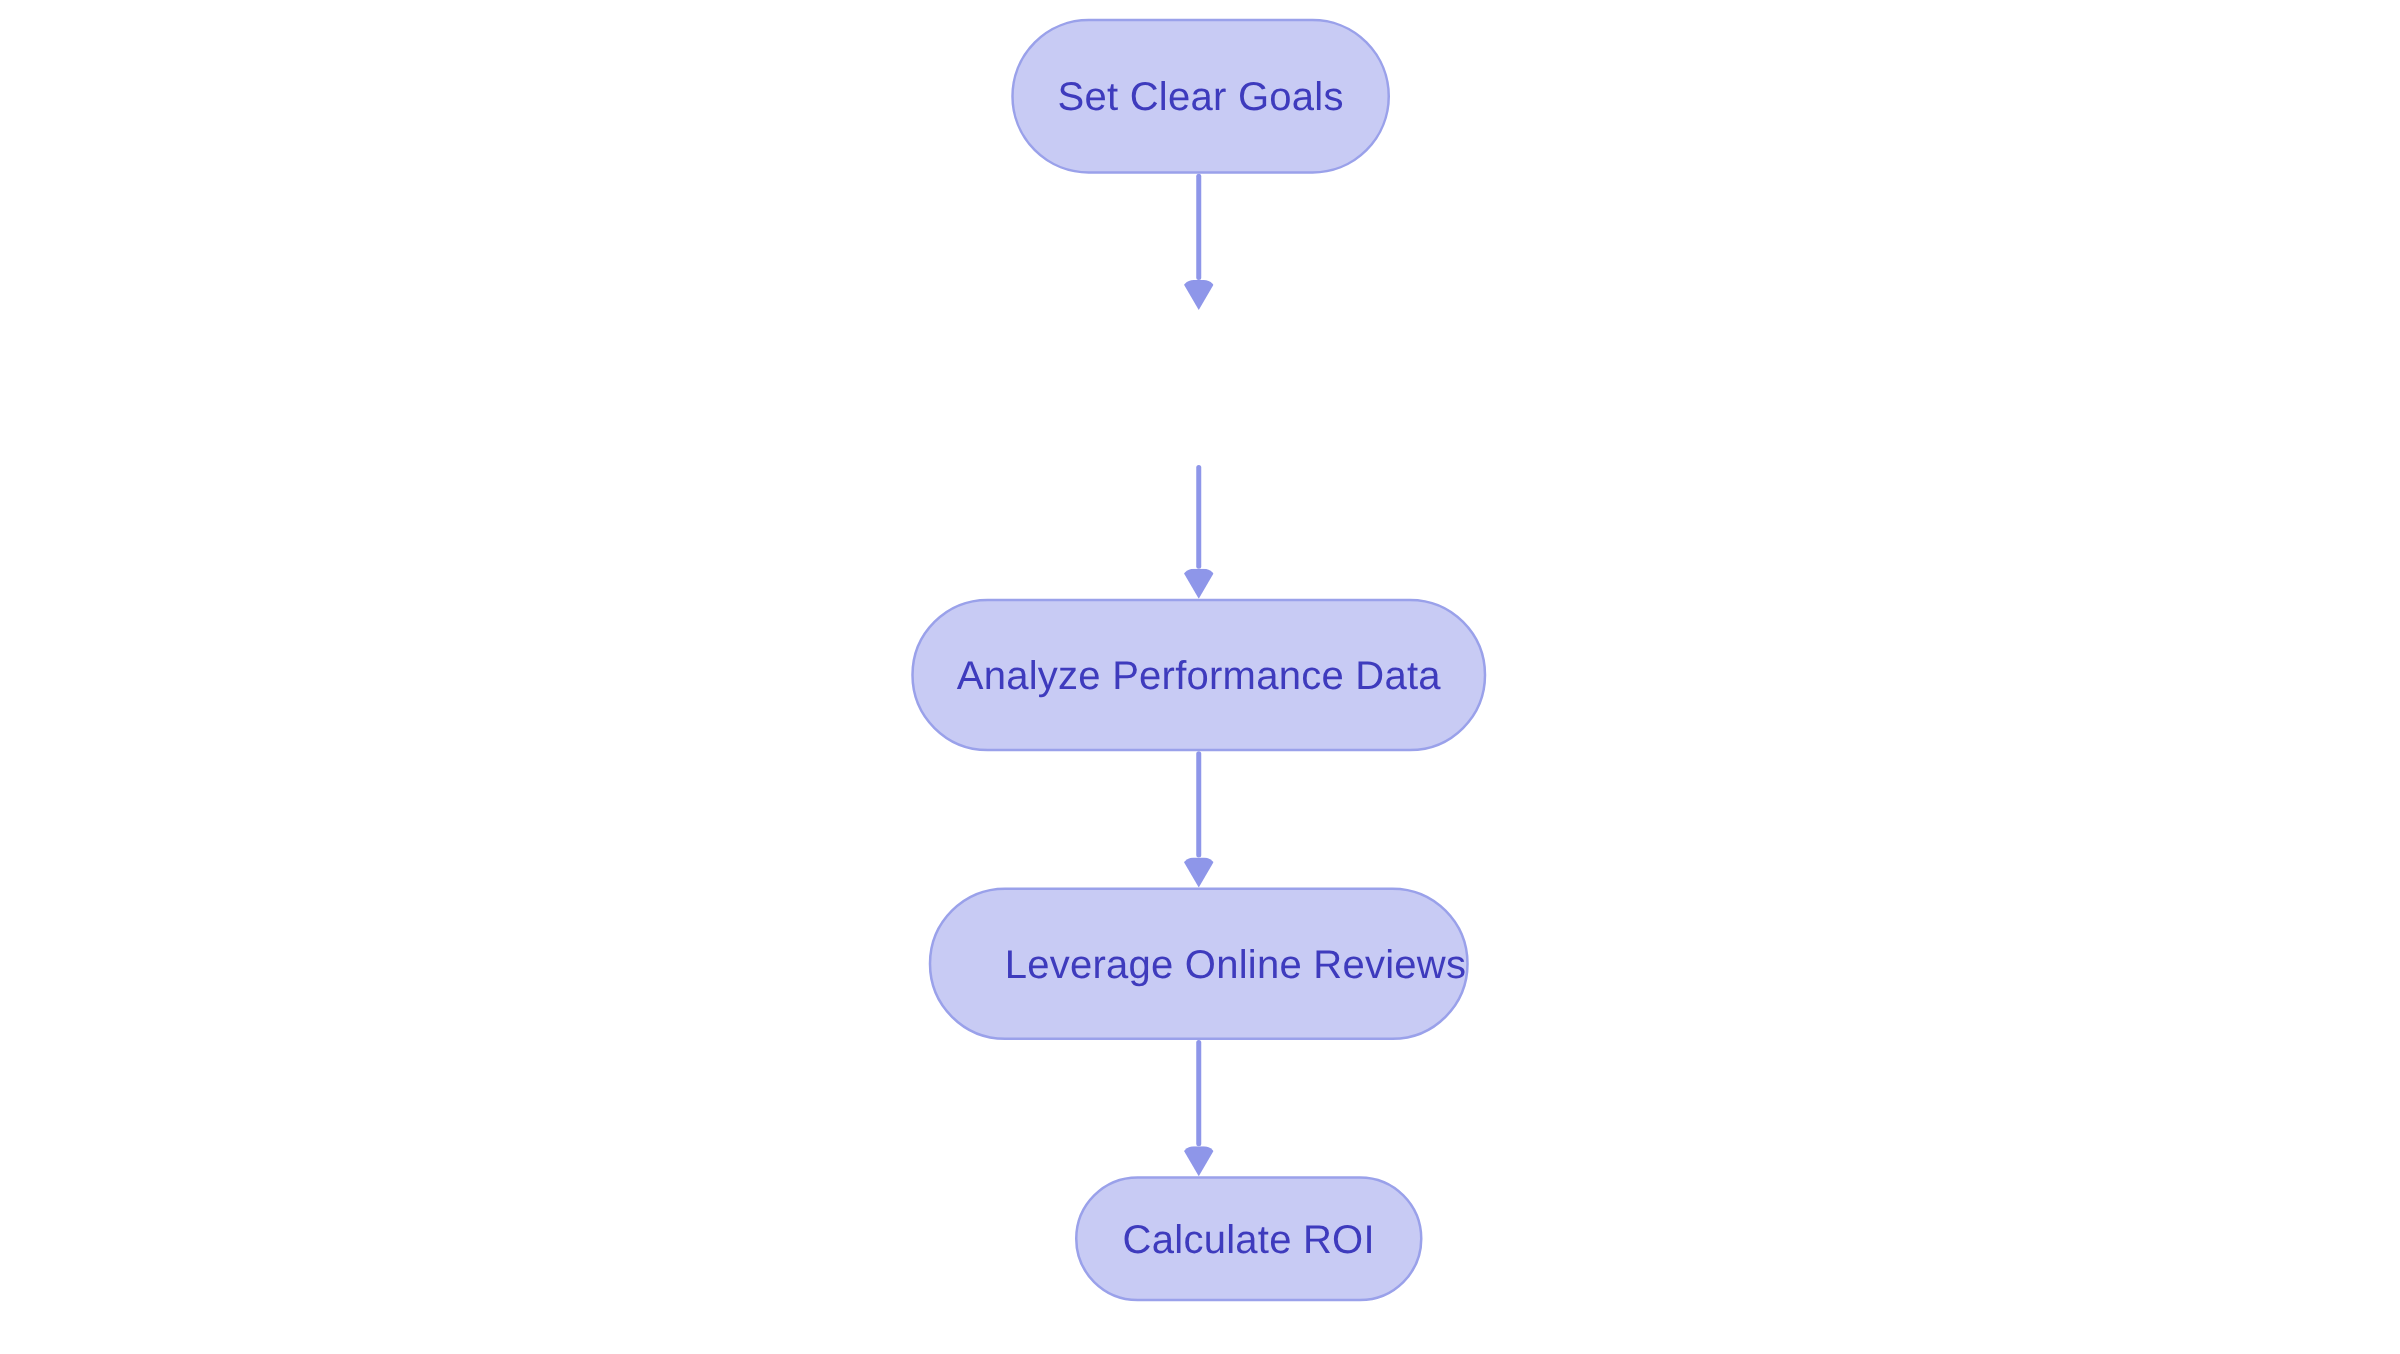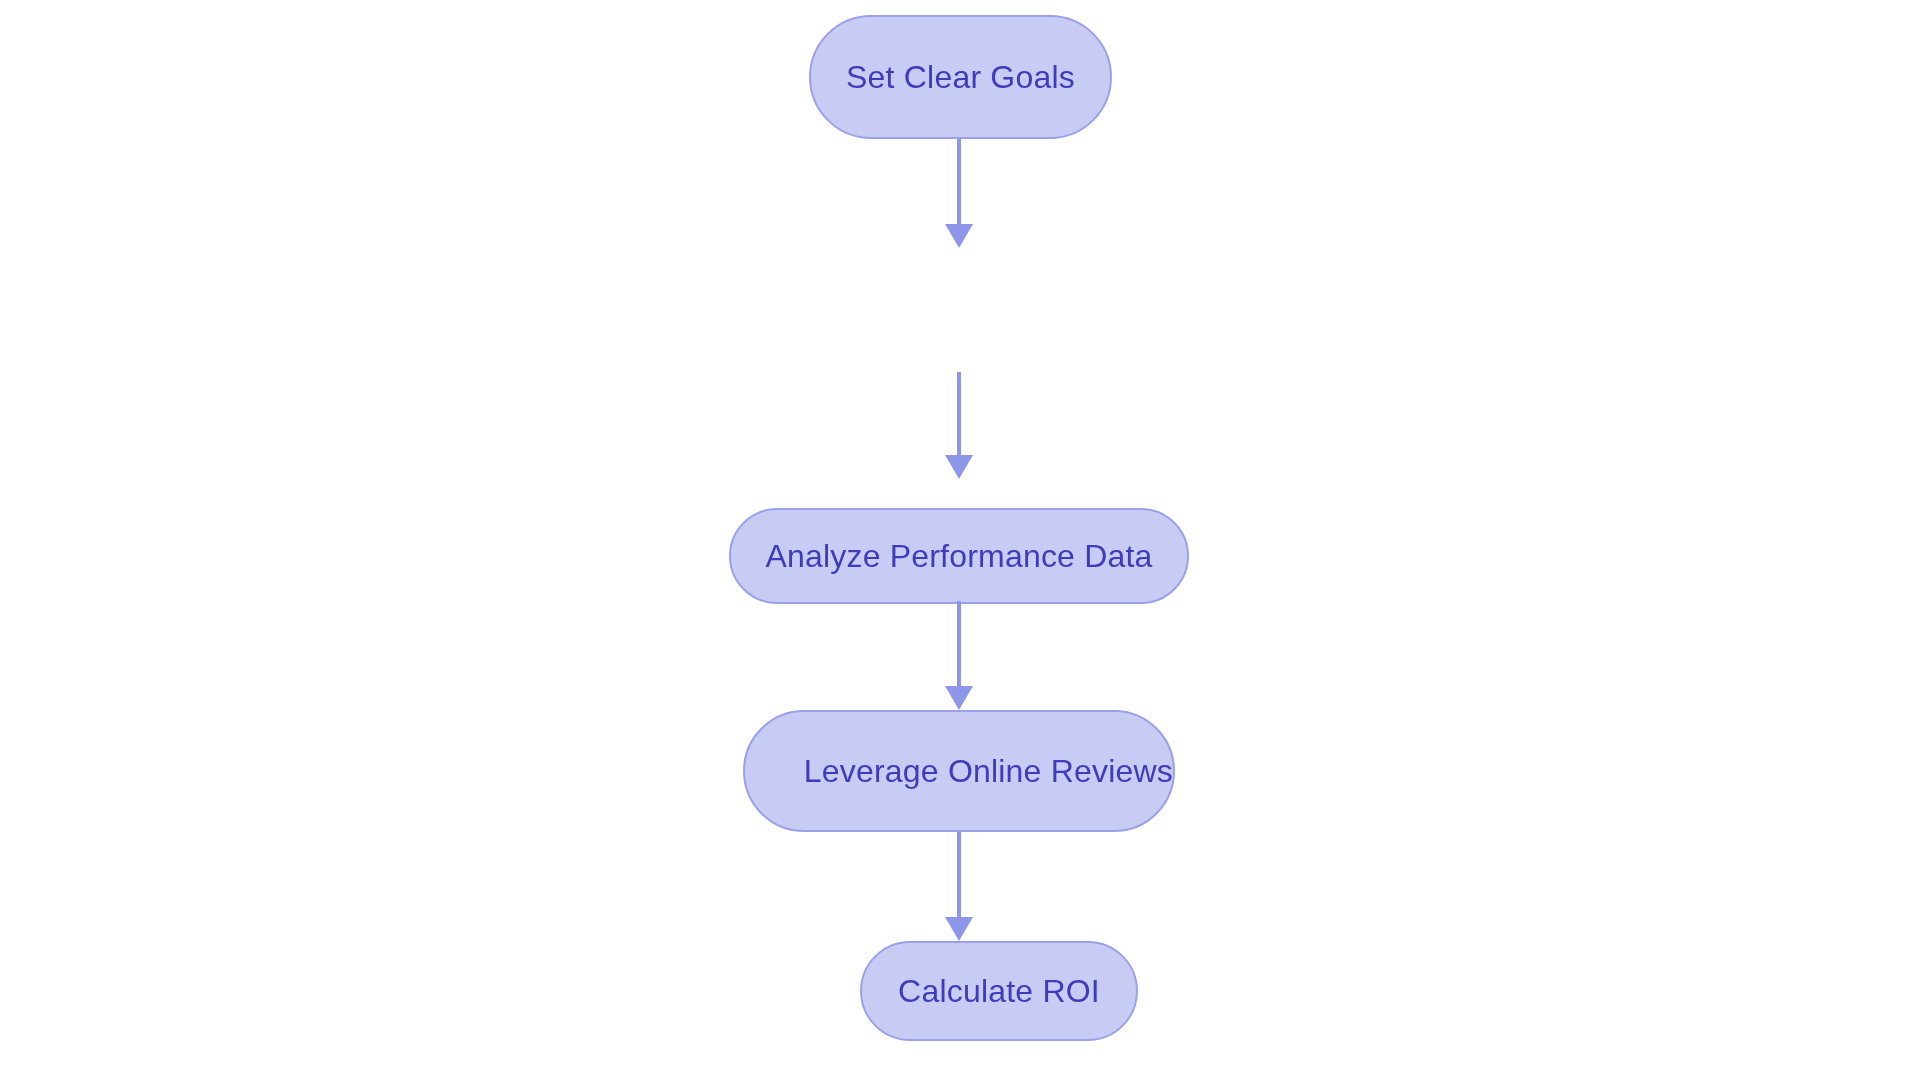--- a/index.html
+++ b/index.html
@@ -2,21 +2,21 @@
 <html style="--background: #ffffff; --node-fill: #c8cbf4; --node-border: #9aa1ea; --node-text: #3e3bbd; --arrow: #8e96e9;"><head>
 <meta charset="utf-8">
 <style>
   :root {
     --background: #ffffff;
     --node-fill: #c8cbf4;
     --node-border: #9aa1ea;
     --node-text: #3e3bbd;
     --arrow: #8e96e9;
   }
-  * { margin: 0; padding: 0; box-sizing: border-box; }
+  * { margin: 0; padding: 0; box-sizing: border-box; border-radius: 10px; }
   html, body {
     width: 1920px;
     height: 1083px;
     background: var(--background);
     font-family: "Liberation Sans", "DejaVu Sans", sans-serif;
     overflow: hidden;
   }
   .canvas {
     position: relative;
     width: 1920px;
@@ -36,21 +36,21 @@
     color: var(--node-text);
     font-size: 32px;
     font-weight: 400;
     letter-spacing: 0.2px;
     white-space: nowrap;
     text-align: center;
   }
   
   .n0 { left: 809px; top:  15px; width: 303px; height: 124px; }
   .n1 { left: 703px; top: 248px; width: 512px; height: 124px; }
-  .n2 { left: 729px; top: 508px; width: 460px; height: 96px; }
+  .n2 { left: 729px; top: 479px; width: 460px; height: 122px; }
   .n3 { left: 743px; top: 710px; width: 432px; height: 122px; justify-content: flex-end; }
   .n4 { left: 860px; top: 941px; width: 278px; height: 100px; }
 
   .arrow {
     position: absolute;
     left: 944px;            
     width: 30px;
     display: flex;
     flex-direction: column;
     align-items: center;

